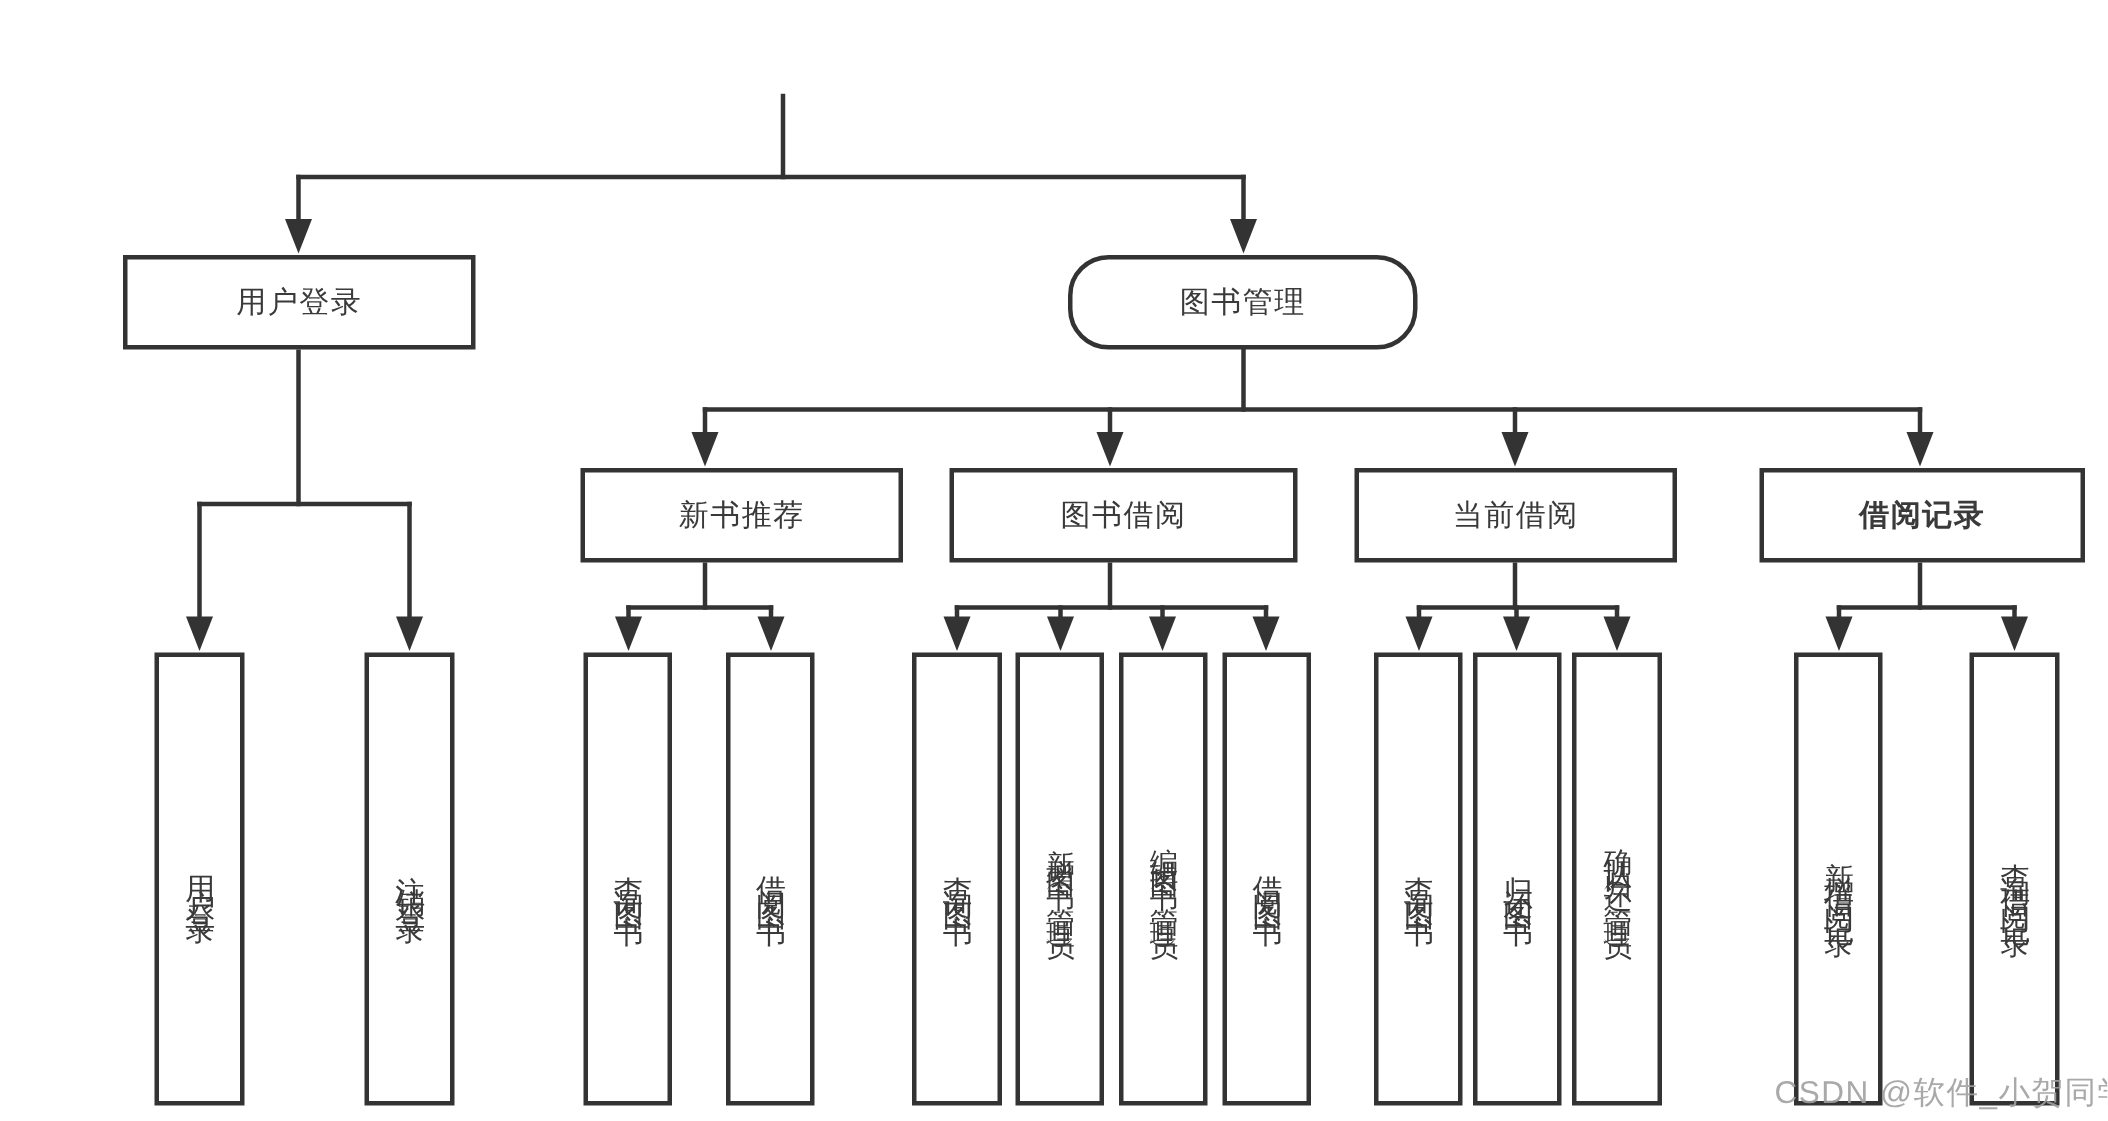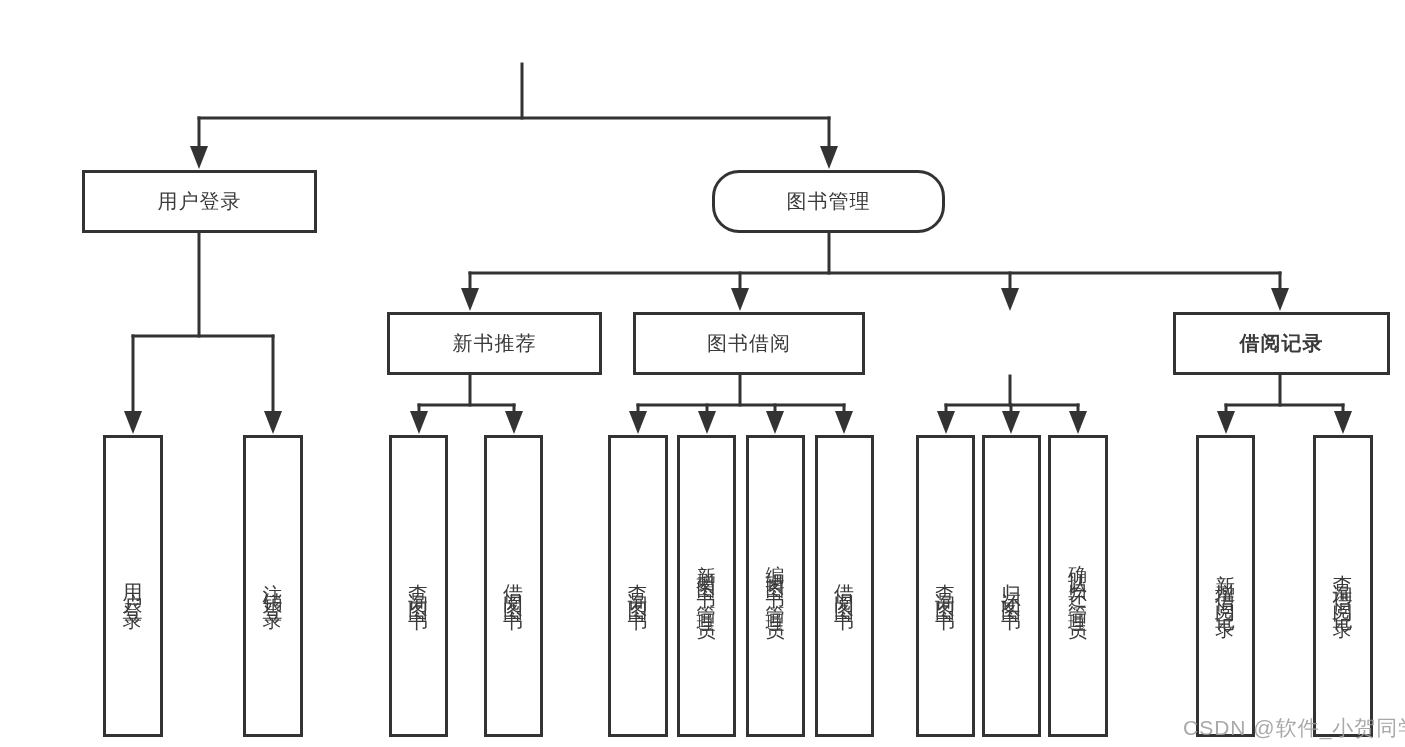--- a/index.html
+++ b/index.html
@@ -121,20 +121,21 @@
       <polygon points="1334,411 1352,411 1343,434"></polygon>
     </g>
   </svg>
 
 
   <div class="box h" style="left:82px;top:170px;width:235px;height:63px;">用户登录</div>
   <div class="box h" style="left:712px;top:170px;width:233px;height:63px;border-radius:27px;">图书管理</div>
 
   <div class="box h" style="left:363px;top:312px;width:215px;height:63px;margin-left:24px;">新书推荐</div>
   <div class="box h" style="left:633px;top:312px;width:232px;height:63px;">图书借阅</div>
+  <div class="box h" style="left:903px;top:312px;width:215px;height:63px;">当前借阅</div>
   <div class="box h" style="left:1173px;top:312px;width:217px;height:63px;font-weight:bold;">借阅记录</div>
 
   <div class="box v" style="left:103px;top:435px;width:60px;height:302px;">用户登录</div>
   <div class="box v" style="left:243px;top:435px;width:60px;height:302px;">注销登录</div>
 
   <div class="box v" style="left:389px;top:435px;width:59px;height:302px;">查询图书</div>
   <div class="box v" style="left:484px;top:435px;width:59px;height:302px;">借阅图书</div>
 
   <div class="box v" style="left:608px;top:435px;width:60px;height:302px;">查询图书</div>
   <div class="box v long" style="left:677px;top:435px;width:59px;height:302px;">新增图书（管理员）</div>

